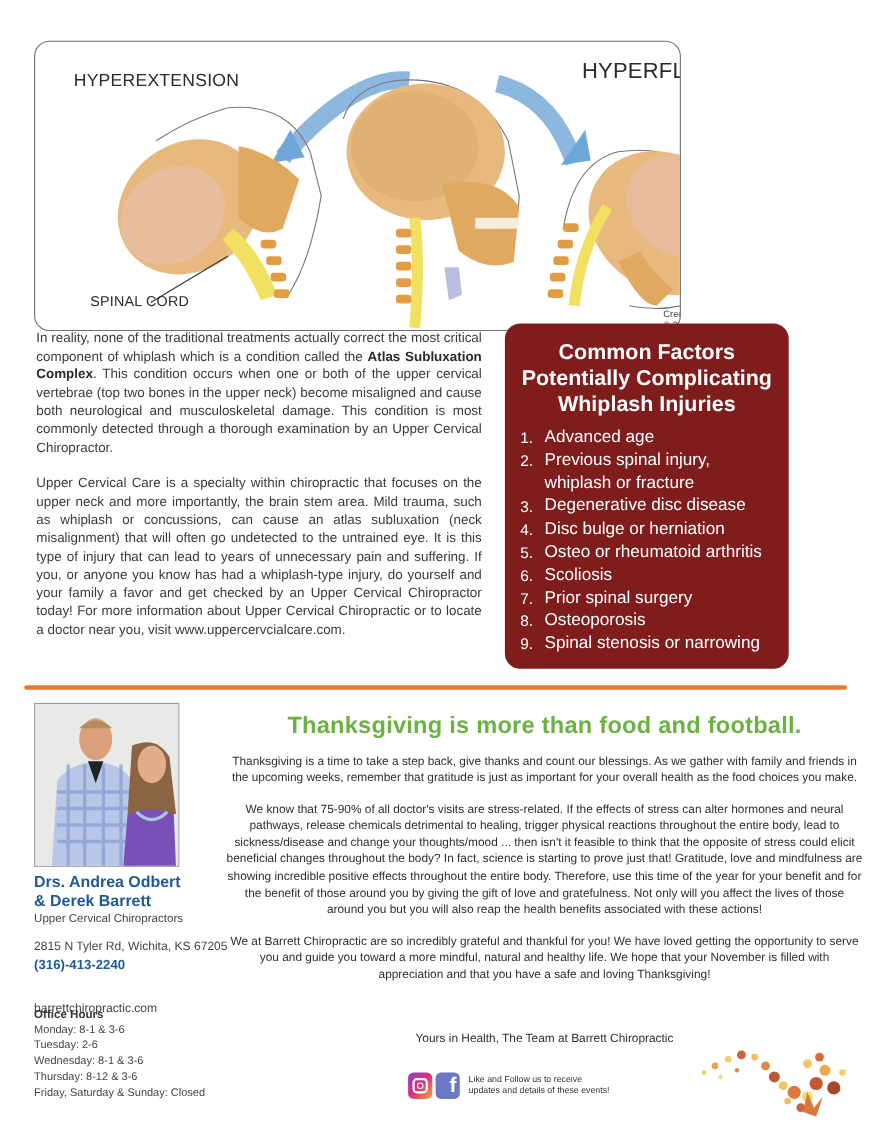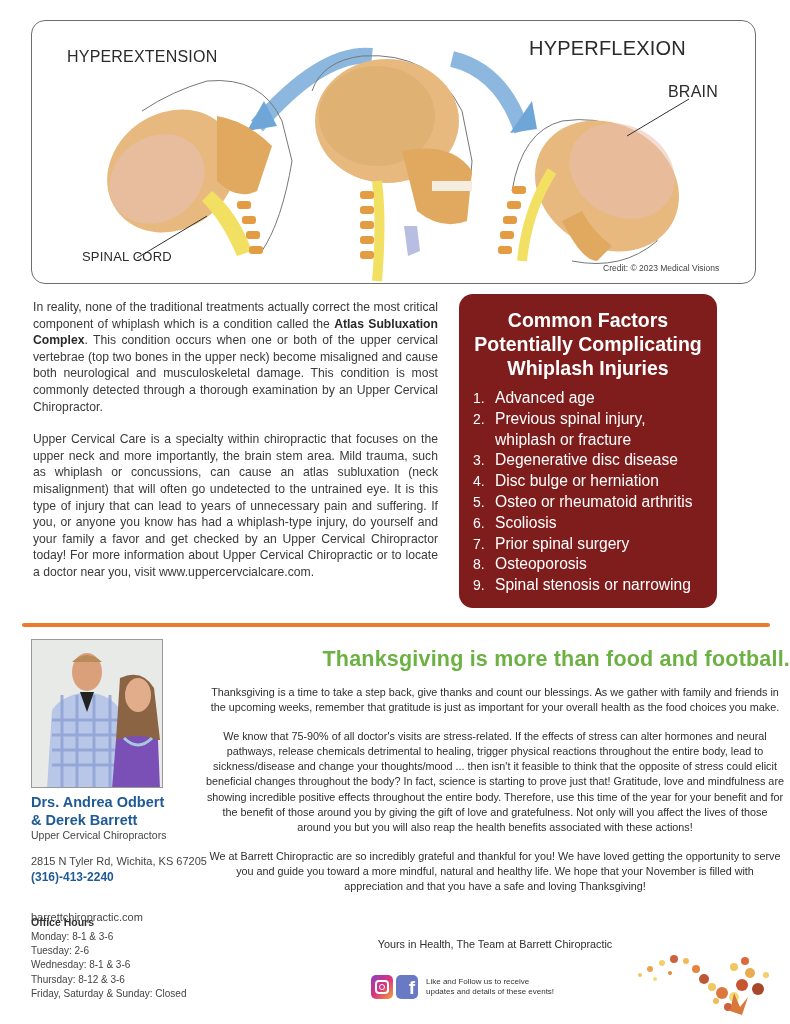--- a/index.html
+++ b/index.html
@@ -1,21 +1,21 @@
 <!DOCTYPE html>
 <html><head>
 <meta charset="utf-8">
 <style>
   * { margin: 0; padding: 0; box-sizing: border-box; }
   html, body { width: 790px; height: 1024px; background: #ffffff; overflow: hidden; }
   body { position: relative; font-family: "Liberation Sans", sans-serif; color: #333; }
 
   
   .illus {
-    position: absolute; left: 31px; top: 20px; width: 725px; height: 264px;
+    position: absolute; left: 31px; top: 37px; width: 588px; height: 264px;
     border: 1.5px solid #6f6f6f; border-radius: 14px; background: #fff; overflow: hidden;
   }
   .illus svg { position: absolute; left: 0; top: 0; }
   .lbl { position: absolute; font-family: "Liberation Sans", sans-serif; color: #2b2b2b; letter-spacing: 0.2px; }
   .lbl-hyperext { left: 35px; top: 27px; font-size: 16px; }
   .lbl-hyperflex { left: 497px; top: 16px; font-size: 20px; }
   .lbl-brain { left: 636px; top: 62px; font-size: 16px; }
   .lbl-spinal { left: 50px; top: 228px; font-size: 13px; }
   .credit { position: absolute; left: 571px; top: 242px; font-size: 8.5px; color: #444; }
 
@@ -42,21 +42,21 @@
   .photo { position: absolute; left: 31px; top: 639px; width: 132px; height: 149px; border: 1px solid #999; background: #e9ebe8; overflow: hidden; }
   .doc-name { position: absolute; left: 31px; top: 793px; font-size: 14.5px; line-height: 18px; font-weight: bold; color: #1e5a96; }
   .doc-title { position: absolute; left: 31px; top: 829px; font-size: 10.5px; color: #444; }
   .address { position: absolute; left: 31px; top: 855px; font-size: 11px; color: #444; }
   .phone { position: absolute; left: 31px; top: 870px; font-size: 12px; font-weight: bold; color: #1e5a96; }
   .website { position: absolute; left: 31px; top: 893px; font-size: 11px; color: #444; margin-top: 18px; }
   .hours-title { position: absolute; left: 31px; top: 916px; font-size: 10.5px; font-weight: bold; color: #333; }
   .hours { position: absolute; left: 31px; top: 930px; font-size: 10px; line-height: 14.2px; color: #444; }
 
   
-  .tg-title { position: absolute; left: 200px; top: 647px; width: 590px; text-align: right; font-size: 21.5px; font-weight: bold; color: #6bb243; letter-spacing: 0.2px; }
+  .tg-title { position: absolute; left: 200px; top: 647px; width: 590px; text-align: center; font-size: 21.5px; font-weight: bold; color: #6bb243; letter-spacing: 0.2px; }
   .tg-body { position: absolute; left: 206px; top: 685px; width: 578px; font-size: 10.8px; line-height: 15.3px; text-align: center; color: #2e2e2e; }
   .tg-body p { margin-bottom: 13px; }
   .tg-sign { position: absolute; left: 200px; top: 938px; width: 590px; text-align: center; font-size: 10.8px; color: #2e2e2e; }
 
   .social { position: absolute; left: 371px; top: 975px; display: flex; align-items: center; }
   .ig { width: 22px; height: 24px; border-radius: 5px; background: linear-gradient(135deg,#8b3fc8 0%,#d8337c 50%,#f5a33a 100%); position: relative; margin-right: 3px; }
   .ig::before { content: ""; position: absolute; left: 4px; top: 5px; width: 14px; height: 14px; border: 2px solid #fff; border-radius: 4px; box-sizing: border-box; }
   .ig::after { content: ""; position: absolute; left: 8px; top: 9px; width: 6px; height: 6px; border: 1.6px solid #fff; border-radius: 50%; box-sizing: border-box; }
   .fb { width: 22px; height: 24px; border-radius: 5px; background: #6a79c4; color: #fff; font-weight: bold; font-size: 19px; line-height: 26px; text-align: right; padding-right: 3px; overflow: hidden; }
   .social-text { margin-left: 8px; font-size: 8px; line-height: 10.5px; color: #333; }

